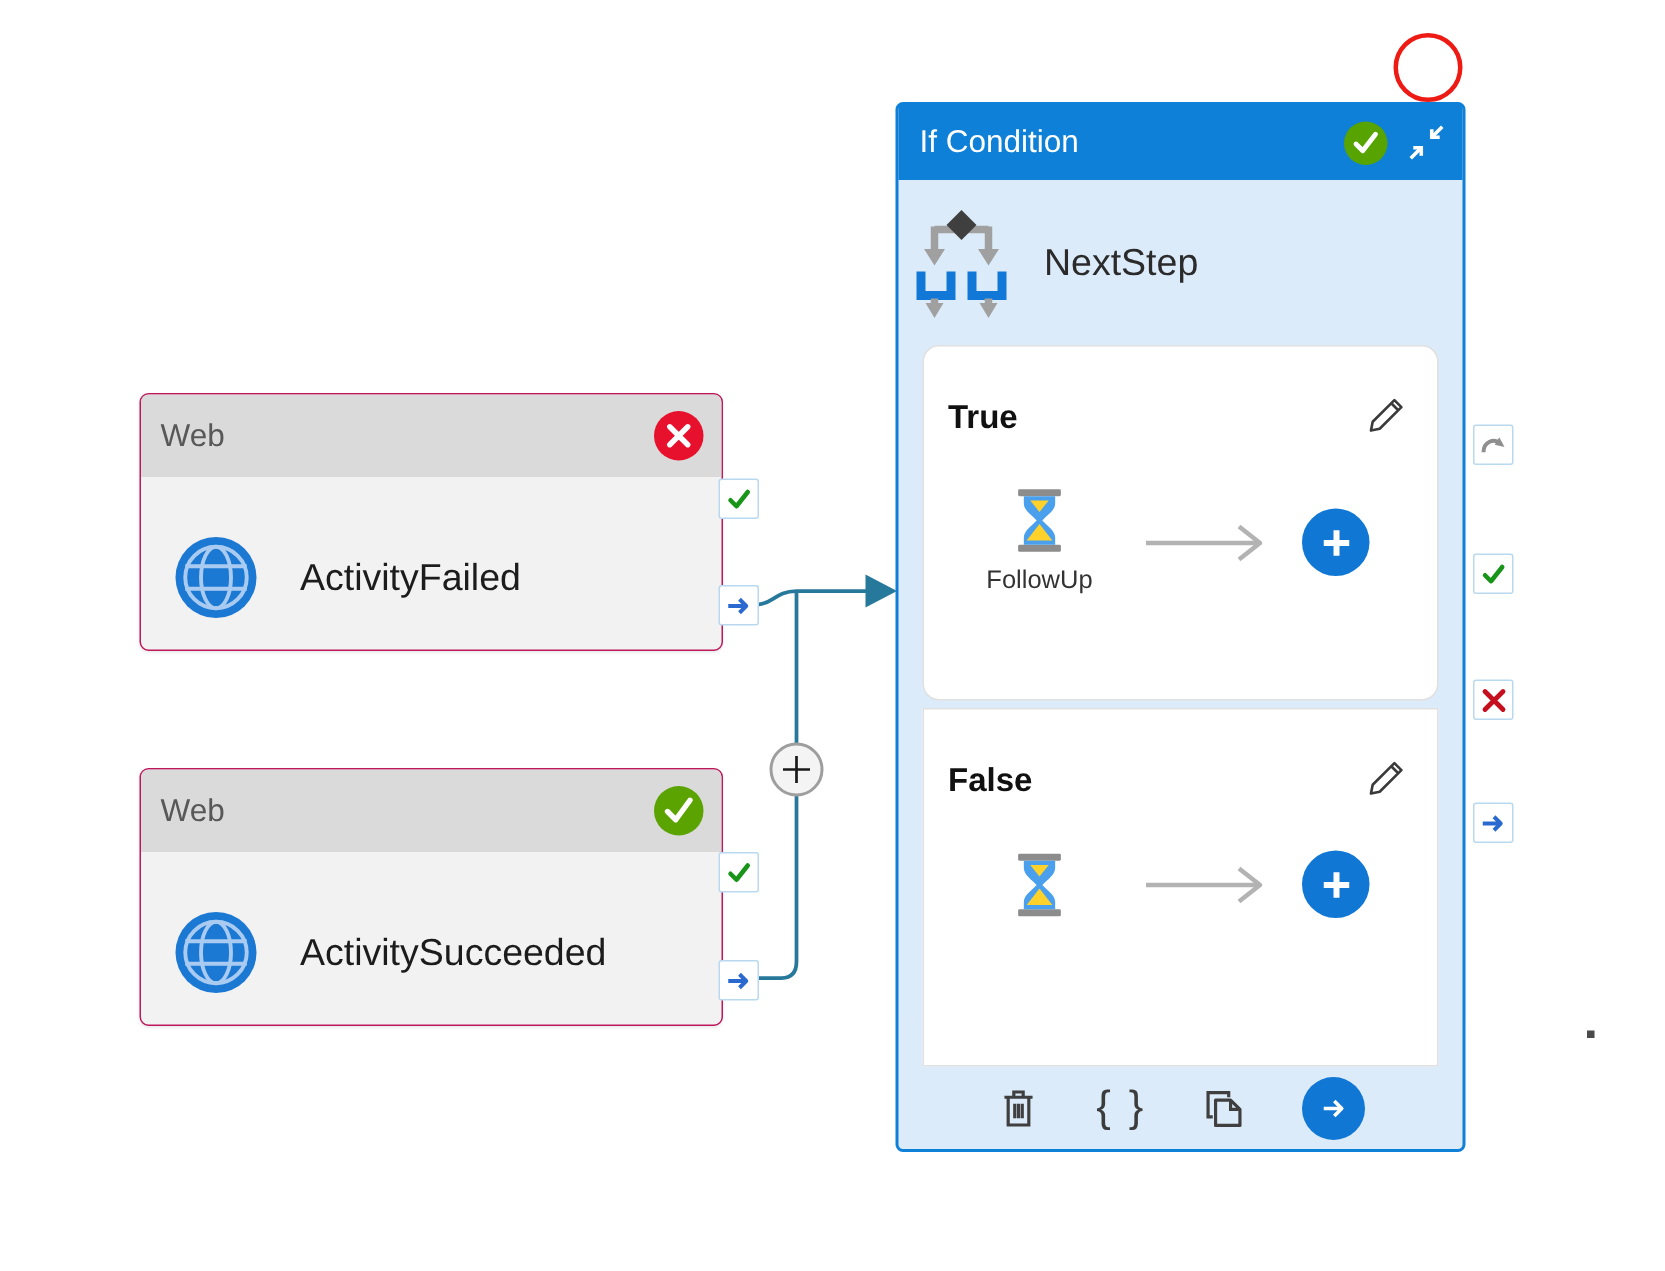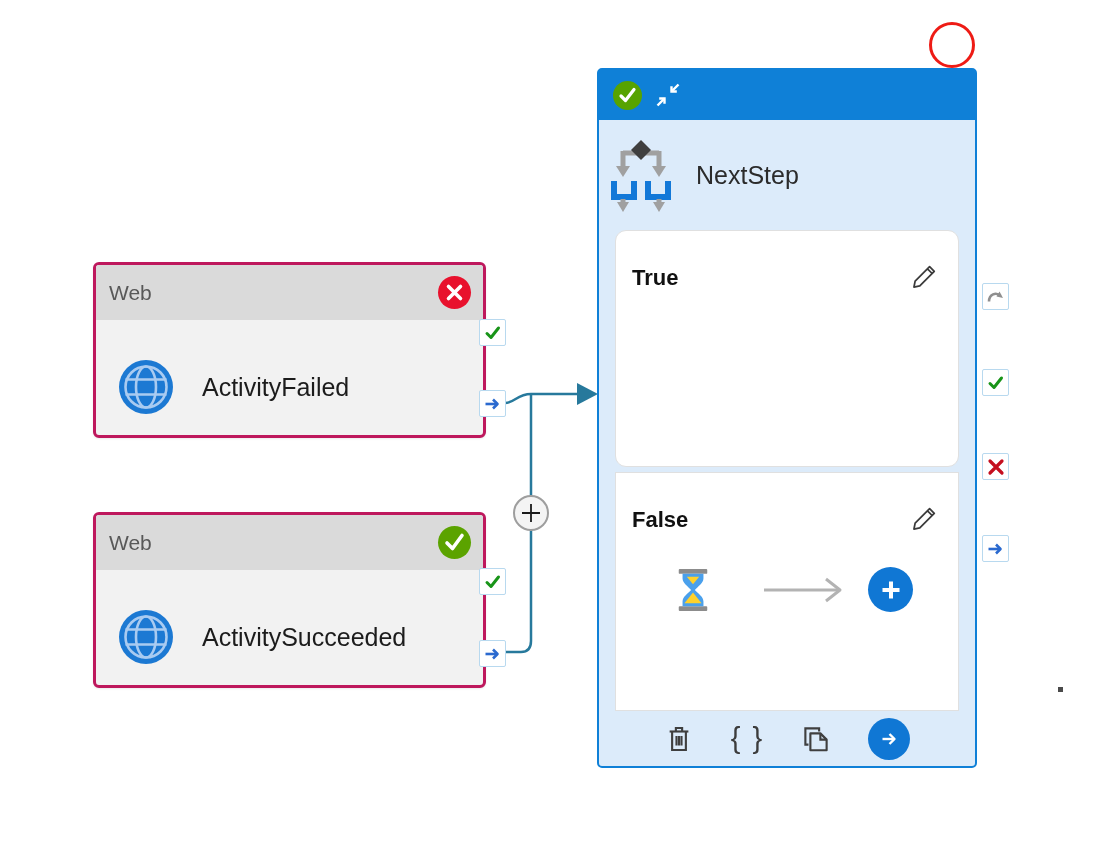--- a/index.html
+++ b/index.html
@@ -11,21 +11,21 @@
   #connector-layer { position:absolute; left:0; top:0; z-index:1; }
   .junction-add {
     position:absolute; left:513px; top:495px; width:36px; height:36px;
     border-radius:50%; background:#f4f4f4; border:2px solid #9e9e9e;
     box-sizing:border-box; display:flex; align-items:center; justify-content:center;
     z-index:3; cursor:pointer;
   }
   
   .web-card {
     position:absolute; left:93px; width:387px; height:170px;
-    background:#f2f2f2; border:3px solid #be185d; border-radius:6px;
+    background:#f2f2f2; border:1px solid #be185d; border-radius:6px;
     overflow:hidden; z-index:2; box-shadow:0 1px 2px rgba(0,0,0,.08);
   }
   .web-card.failed    { top:262px; }
   .web-card.succeeded { top:512px; }
   .web-header {
     height:55px; background:#dadada; display:flex; align-items:center;
     padding:0 12px 0 13px; font-size:21px; color:#585858;
   }
   .badge {
     width:33px; height:33px; border-radius:50%; margin-left:auto;
@@ -172,20 +172,21 @@
   </div>
   <div class="port" style="left:479px; top:640px;">
     <svg width="18" height="18" viewBox="0 0 18 18">
       <path d="M1.5 9 H12.5" stroke="#2a69cf" stroke-width="2.6" fill="none"></path>
       <polyline points="9,4.5 13.5,9 9,13.5" fill="none" stroke="#2a69cf" stroke-width="2.6" stroke-linejoin="round"></polyline>
     </svg>
   </div>
 
   <div class="if-box">
     <div class="if-header">
+      <span class="if-title">If Condition</span>
       <span class="hdr-badge">
         <svg width="29" height="29" viewBox="0 0 29 29">
           <polyline points="8,15 12.5,19.5 21,8.5" fill="none" stroke="#ffffff" stroke-width="3.2" stroke-linecap="round" stroke-linejoin="round"></polyline>
         </svg>
       </span>
       <span class="collapse-btn">
         <svg width="26" height="26" viewBox="0 0 26 26">
           <g fill="none" stroke="#ffffff" stroke-width="2.4">
             <path d="M23.5 2.5 L16.5 9.5"></path>
               <path d="M16.5 4.2 V9.5 H21.8"></path>
@@ -216,46 +217,67 @@
         </g>
         <polygon points="14,65 26,65 20,75" fill="#a0a0a0"></polygon>
         <polygon points="50,65 62,65 56,75" fill="#a0a0a0"></polygon>
       </svg>
       <span class="if-name">NextStep</span>
     </div>
 
     <div class="branch-card true">
       <div class="branch-head">
         <span class="branch-label">True</span>
-        <span class="edit-btn">
-          <svg width="28" height="28" viewBox="0 0 24 24">
-            <path d="M16.8 3.2 L20.8 7.2 L8.4 19.6 L3.4 20.6 L4.4 15.6 Z M15 5 L19 9" fill="none" stroke="#3a3a3a" stroke-width="1.5" stroke-linejoin="round"></path>
-          </svg>
-        </span>
-      </div>
-    </div>
-
-    <div class="branch-card false">
-      <div class="branch-head">
-        <span class="branch-label">False</span>
         <span class="edit-btn">
           <svg width="28" height="28" viewBox="0 0 24 24">
             <path d="M16.8 3.2 L20.8 7.2 L8.4 19.6 L3.4 20.6 L4.4 15.6 Z M15 5 L19 9" fill="none" stroke="#3a3a3a" stroke-width="1.5" stroke-linejoin="round"></path>
           </svg>
         </span>
       </div>
       <div class="branch-content">
         <div class="mini-activity">
           <svg width="38" height="44" viewBox="0 0 40 44">
             <rect x="5" y="0" width="30" height="5" rx="1" fill="#8c8c8c"></rect>
             <rect x="5" y="39" width="30" height="5" rx="1" fill="#8c8c8c"></rect>
             <path d="M9 5 H31 V10 C31 15 25 18.5 22 22 C25 25.5 31 29 31 34 V39 H9 V34 C9 29 15 25.5 18 22 C15 18.5 9 15 9 10 Z" fill="#4aa0ec"></path>
             <path d="M13.5 8 H26.5 L20 16 Z" fill="#ffd12b"></path>
             <path d="M20 24.5 L29 36 H11 Z" fill="#ffd12b"></path>
           </svg>
+          <span class="mini-name">FollowUp</span>
+        </div>
+        <svg class="flow-arrow" width="90" height="28" viewBox="0 0 90 28">
+          <path d="M2 14 H76" stroke="#b3b3b3" stroke-width="3" fill="none"></path>
+          <polyline points="64,3 78,14 64,25" fill="none" stroke="#b3b3b3" stroke-width="3" stroke-linejoin="round"></polyline>
+        </svg>
+        <span class="add-btn">
+          <svg width="22" height="22" viewBox="0 0 22 22">
+            <path d="M11 2.5 V19.5 M2.5 11 H19.5" stroke="#ffffff" stroke-width="4" fill="none"></path>
+          </svg>
+        </span>
+      </div>
+    </div>
+
+    <div class="branch-card false">
+      <div class="branch-head">
+        <span class="branch-label">False</span>
+        <span class="edit-btn">
+          <svg width="28" height="28" viewBox="0 0 24 24">
+            <path d="M16.8 3.2 L20.8 7.2 L8.4 19.6 L3.4 20.6 L4.4 15.6 Z M15 5 L19 9" fill="none" stroke="#3a3a3a" stroke-width="1.5" stroke-linejoin="round"></path>
+          </svg>
+        </span>
+      </div>
+      <div class="branch-content">
+        <div class="mini-activity">
+          <svg width="38" height="44" viewBox="0 0 40 44">
+            <rect x="5" y="0" width="30" height="5" rx="1" fill="#8c8c8c"></rect>
+            <rect x="5" y="39" width="30" height="5" rx="1" fill="#8c8c8c"></rect>
+            <path d="M9 5 H31 V10 C31 15 25 18.5 22 22 C25 25.5 31 29 31 34 V39 H9 V34 C9 29 15 25.5 18 22 C15 18.5 9 15 9 10 Z" fill="#4aa0ec"></path>
+            <path d="M13.5 8 H26.5 L20 16 Z" fill="#ffd12b"></path>
+            <path d="M20 24.5 L29 36 H11 Z" fill="#ffd12b"></path>
+          </svg>
         </div>
         <svg class="flow-arrow" width="90" height="28" viewBox="0 0 90 28">
           <path d="M2 14 H76" stroke="#b3b3b3" stroke-width="3" fill="none"></path>
           <polyline points="64,3 78,14 64,25" fill="none" stroke="#b3b3b3" stroke-width="3" stroke-linejoin="round"></polyline>
         </svg>
         <span class="add-btn">
           <svg width="22" height="22" viewBox="0 0 22 22">
             <path d="M11 2.5 V19.5 M2.5 11 H19.5" stroke="#ffffff" stroke-width="4" fill="none"></path>
           </svg>
         </span>

